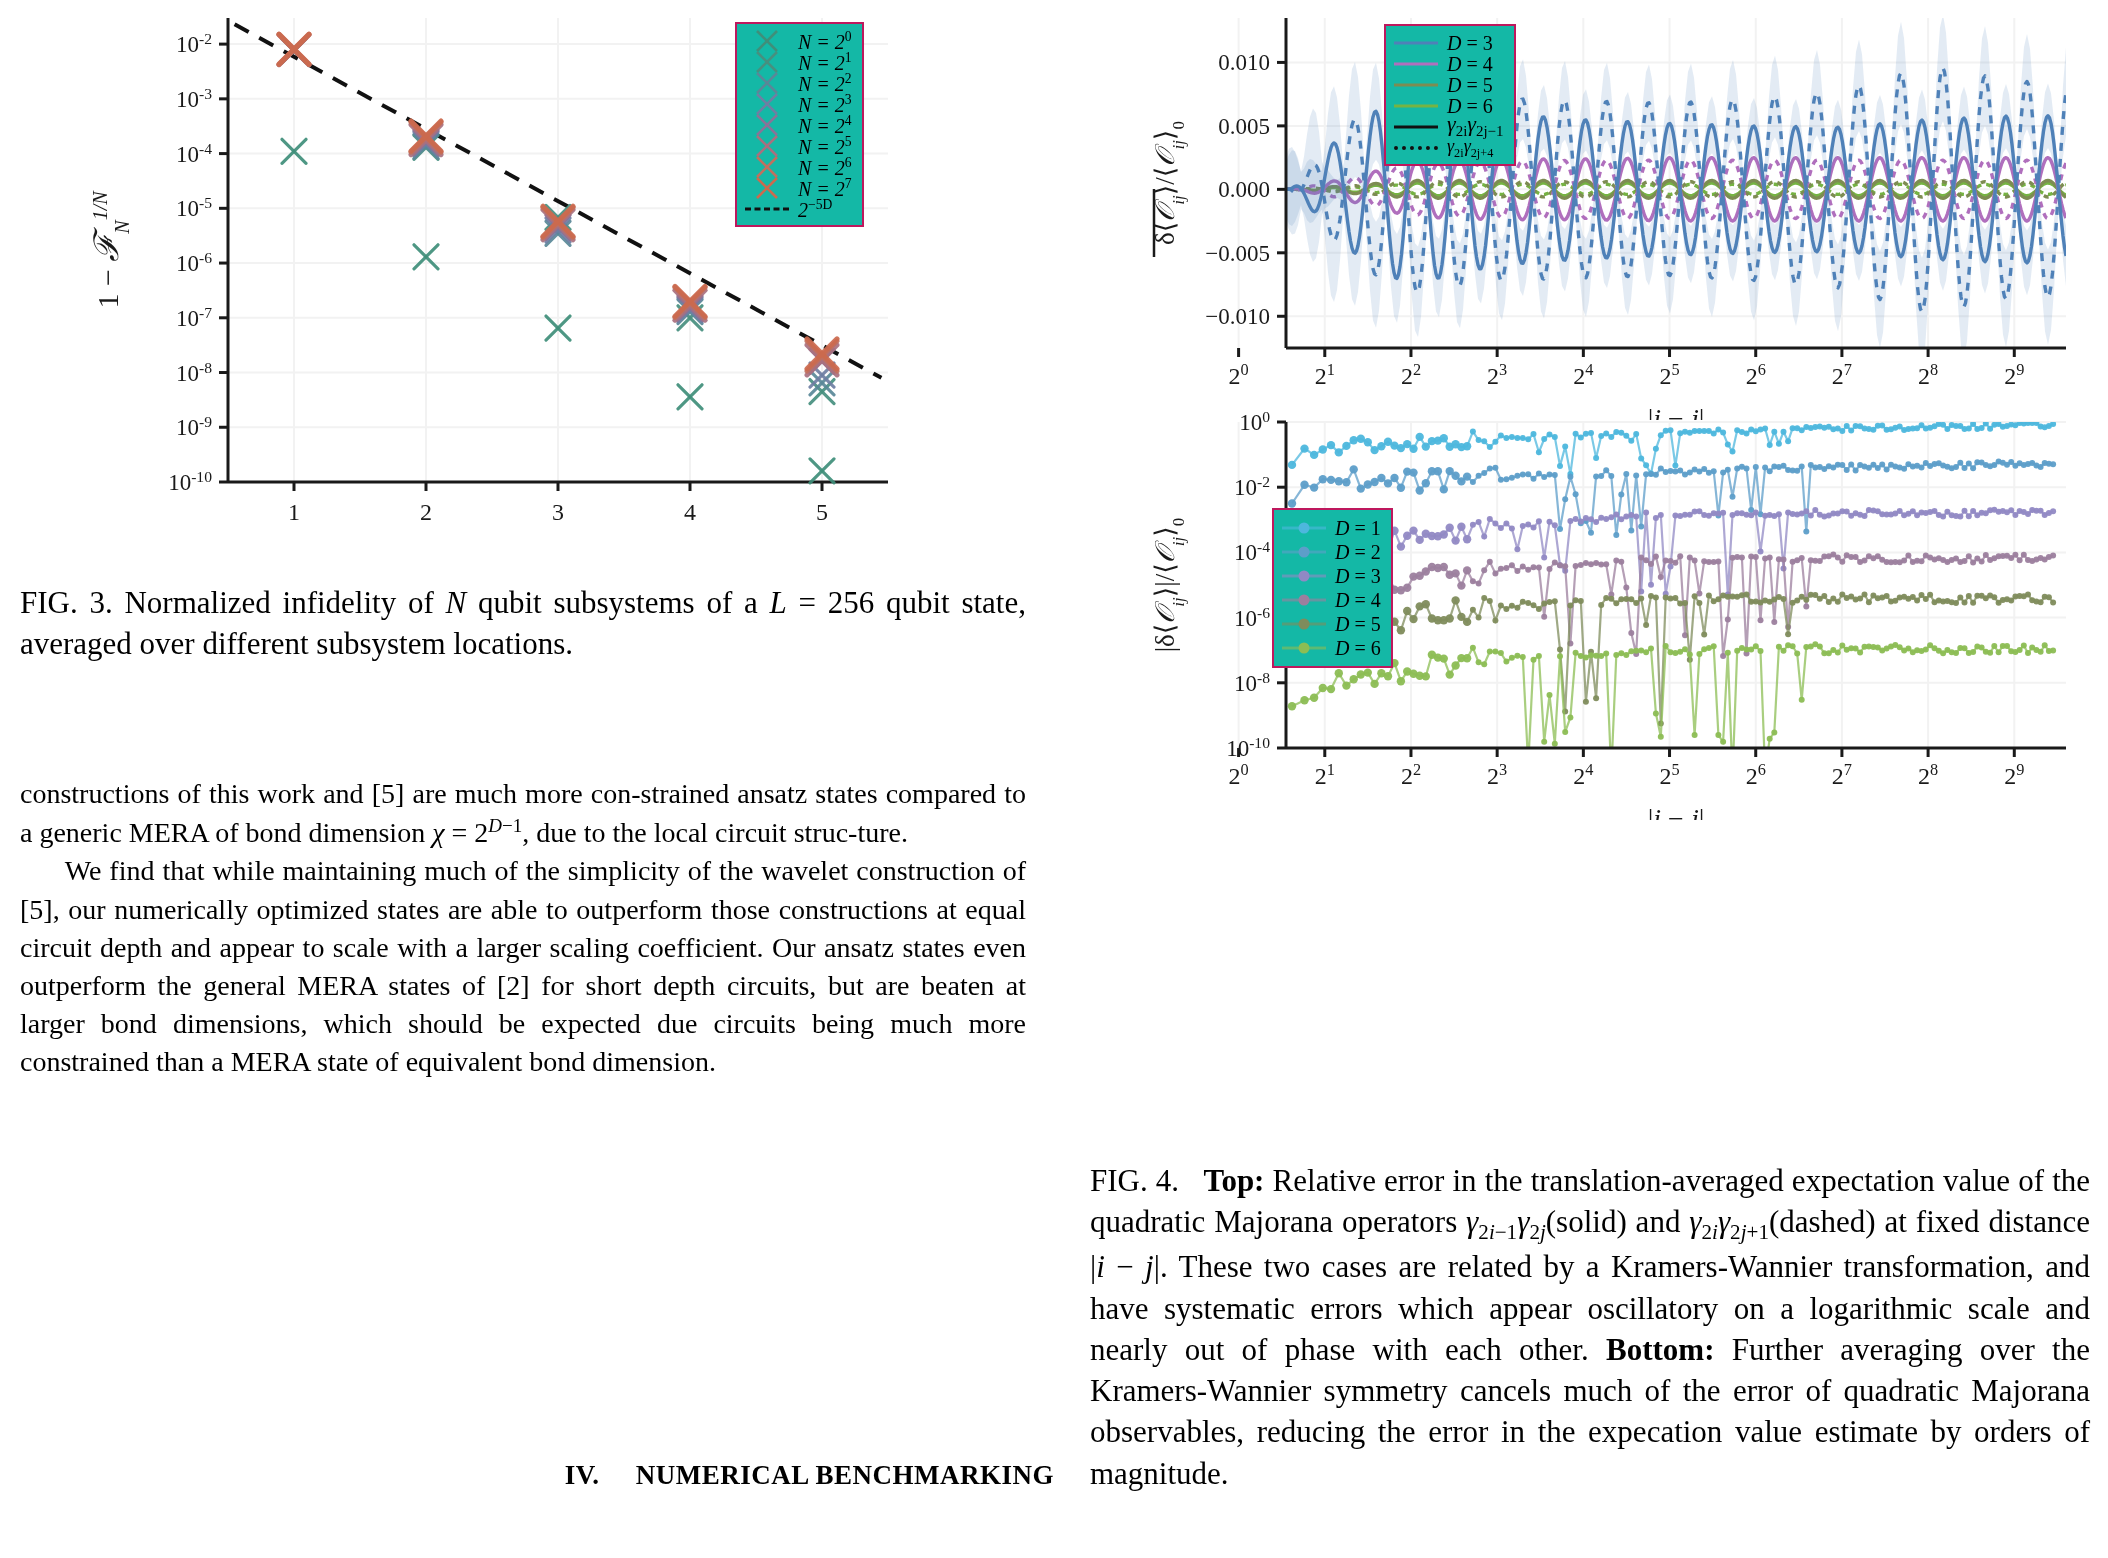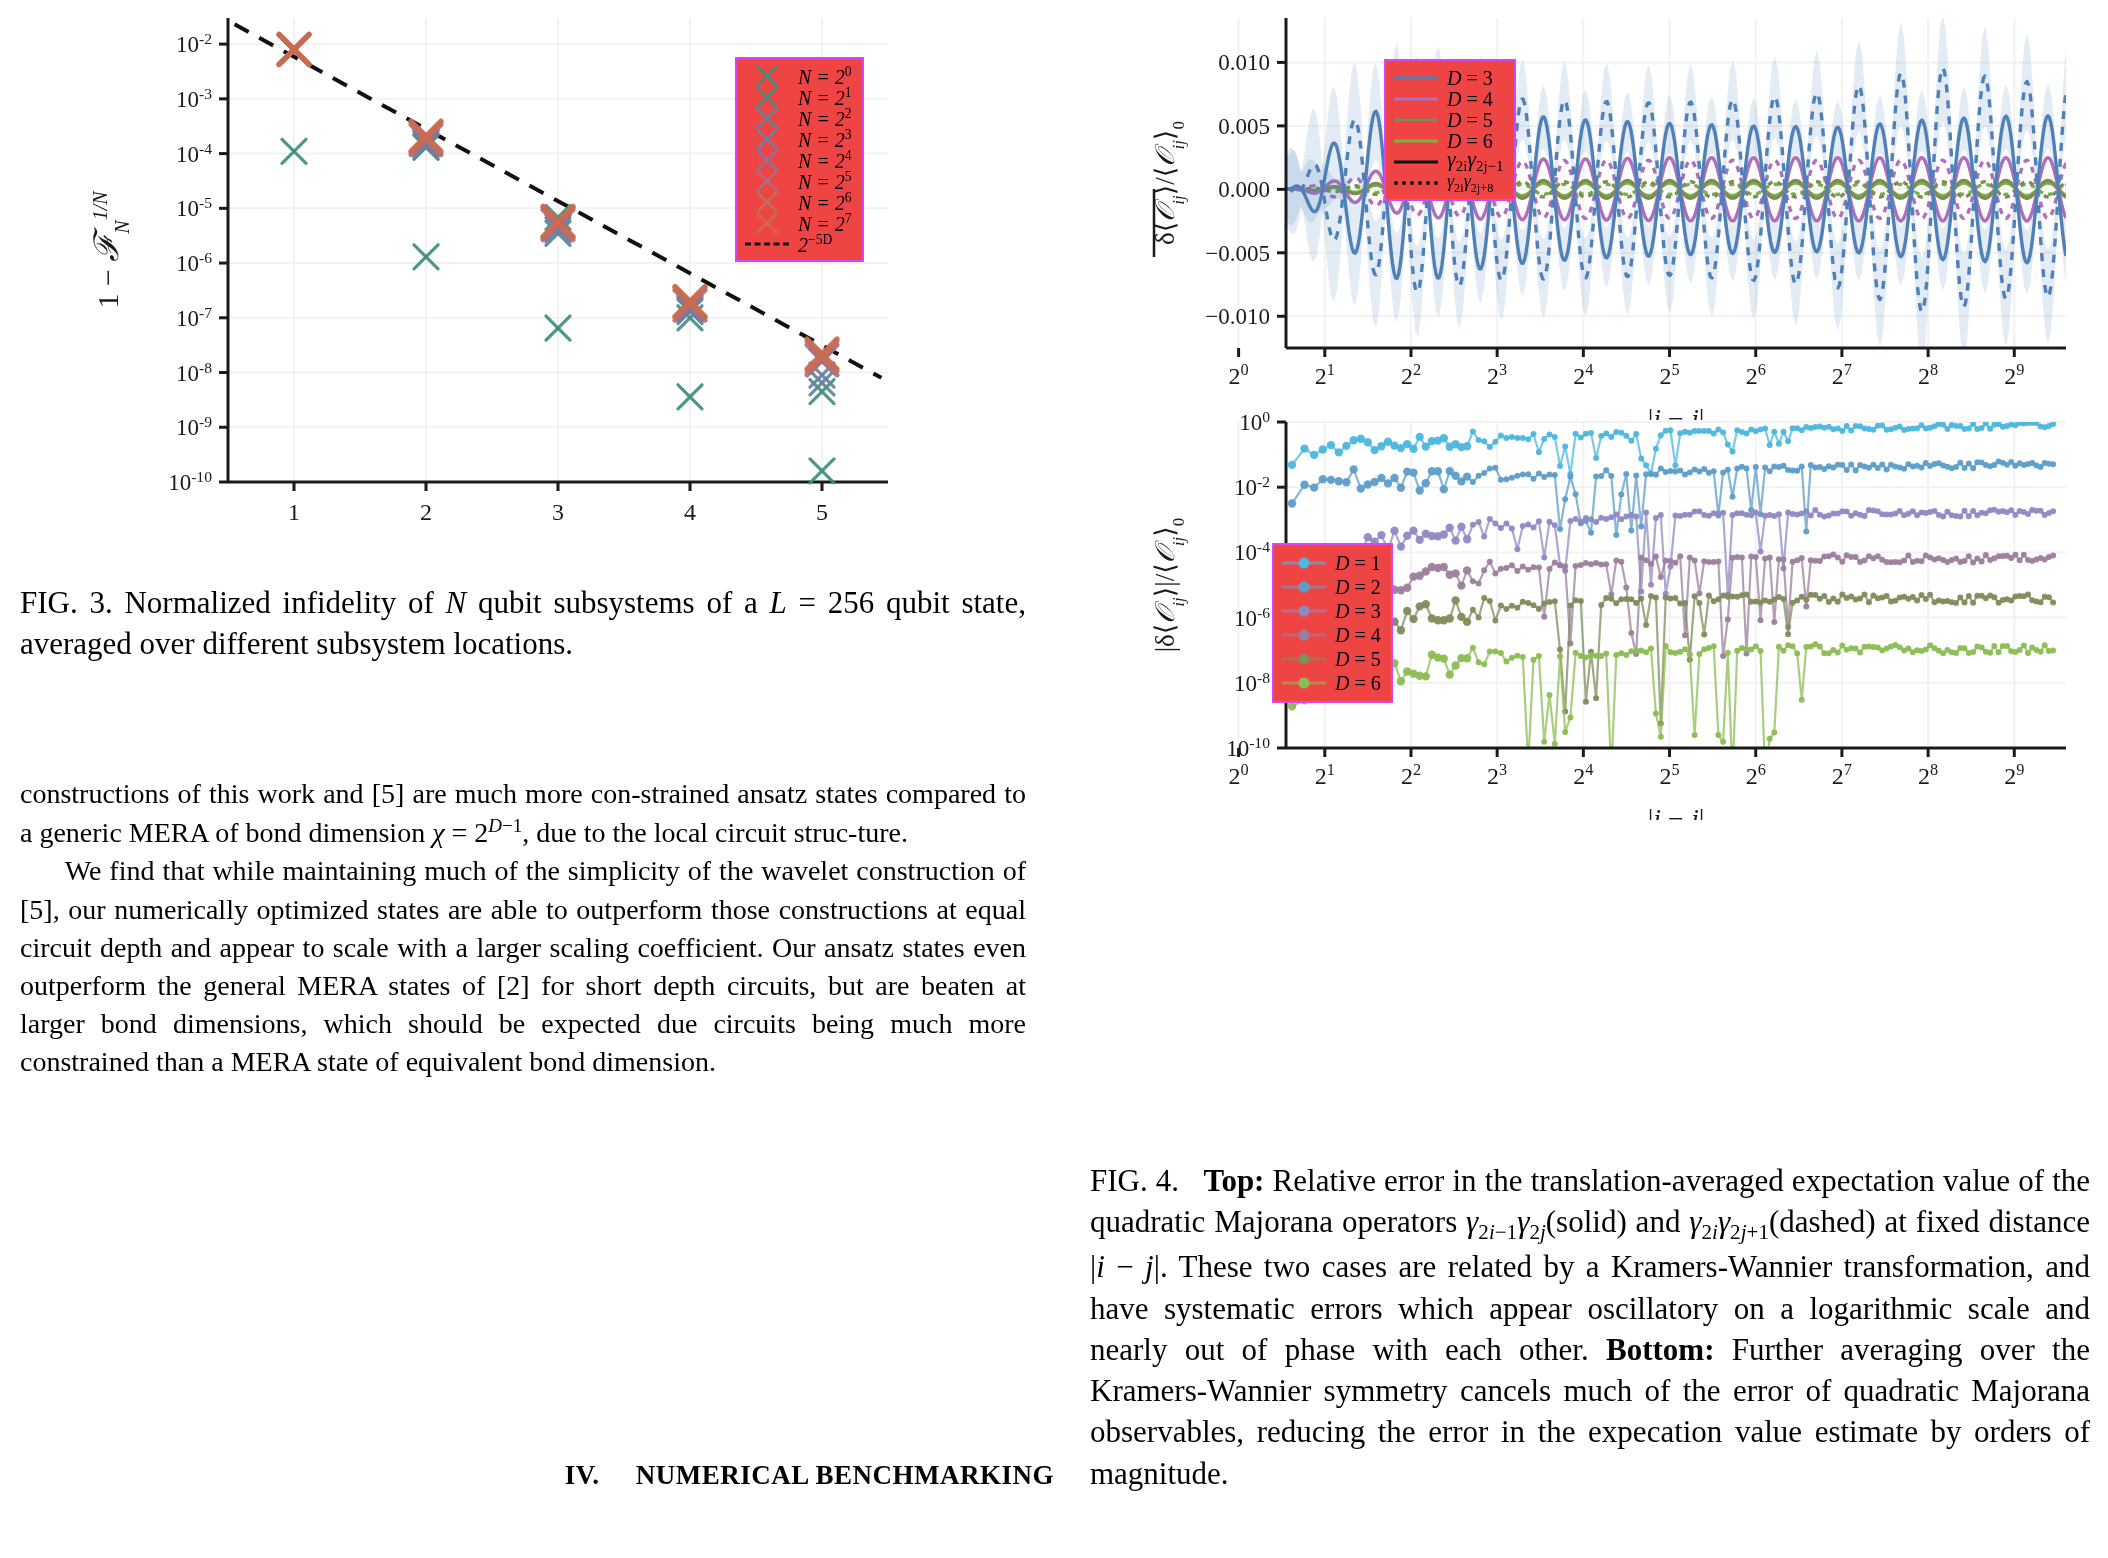--- a/index.html
+++ b/index.html
@@ -13,22 +13,22 @@
   }
   .page{position:absolute;inset:0;}
   .col{position:absolute;top:0;}
   .col-left{left:0;width:1054px;height:1558px;}
   .col-right{left:1054px;width:1054px;height:1558px;}
 
   
   .fig{position:relative;}
 
   
-  .legend{position:absolute;border:2px solid #d946ef;background:#ef4444;box-sizing:border-box;
-          padding:6px 10px 6px 8px;z-index:6;margin-top:35px;}
+  .legend{position:absolute;border:2px solid #be185d;background:#14b8a6;box-sizing:border-box;
+          padding:6px 10px 6px 8px;z-index:6;}
   .legend-row{display:flex;align-items:center;height:21px;}
   .legend-mark{width:44px;height:18px;position:relative;margin-right:9px;flex:0 0 44px;}
   .legend-text{font-size:20px;white-space:nowrap;line-height:1;}
   .lg-line{position:absolute;left:0;right:0;top:50%;height:3px;transform:translateY(-50%);}
   .lg-line.dotted{height:0;border-top:4px dotted #111;}
   .lg-dot{position:absolute;left:50%;top:50%;width:11px;height:11px;border-radius:50%;
           transform:translate(-50%,-50%);}
   .lg-x{position:absolute;left:50%;top:50%;width:26px;height:26px;transform:translate(-50%,-50%);}
   .lg-dash{position:absolute;left:0;right:0;top:50%;height:0;border-top:3px dashed #111;
            transform:translateY(-50%);}
@@ -474,21 +474,21 @@
           <div class="legend-row">
             <div class="legend-mark">
               <div class="lg-line" style="background: rgb(17, 17, 17);"></div>
             </div>
             <div class="legend-text" style="font-size: 22px;"><span class="it">γ</span><span class="sub">2i</span><span class="it">γ</span><span class="sub">2j−1</span></div>
           </div>
           <div class="legend-row">
             <div class="legend-mark">
               <div class="lg-line dotted"></div>
             </div>
-            <div class="legend-text" style="font-size: 18px;"><span class="it">γ</span><span class="sub">2i</span><span class="it">γ</span><span class="sub">2j+8</span></div>
+            <div class="legend-text" style="font-size: 18px;"><span class="it">γ</span><span class="sub">2i</span><span class="it">γ</span><span class="sub">2j+4</span></div>
           </div>
         </div>
     </div>
 
     <div class="fig" id="fig4bot" style="position:absolute;left:0;top:400px;width:1054px;height:420px;">
       <svg id="fig4bot-svg" width="1054" height="420" style="position:absolute;left:0;top:0;">
           <g>
             <line x1="232" y1="22" x2="1012" y2="22" stroke="#f2f2f2" stroke-width="2"></line>
             <line x1="232" y1="87.2" x2="1012" y2="87.2" stroke="#f2f2f2" stroke-width="2"></line>
             <line x1="232" y1="152.4" x2="1012" y2="152.4" stroke="#f2f2f2" stroke-width="2"></line>

